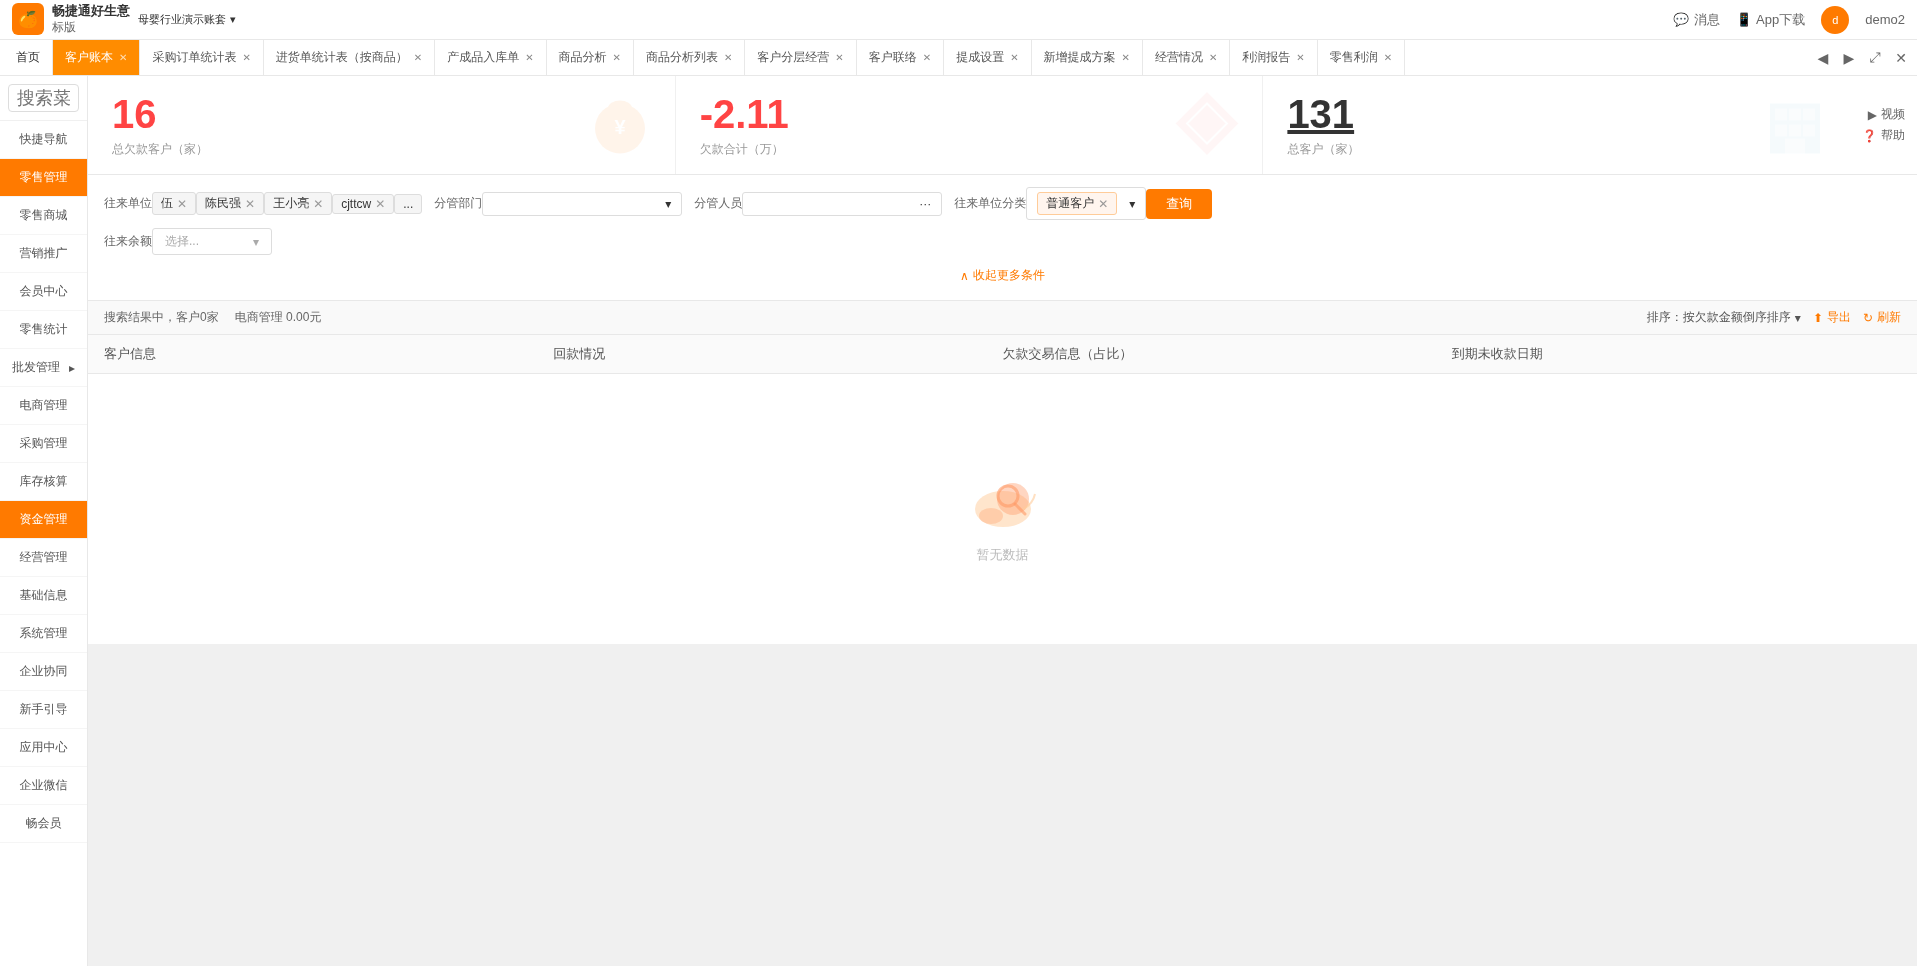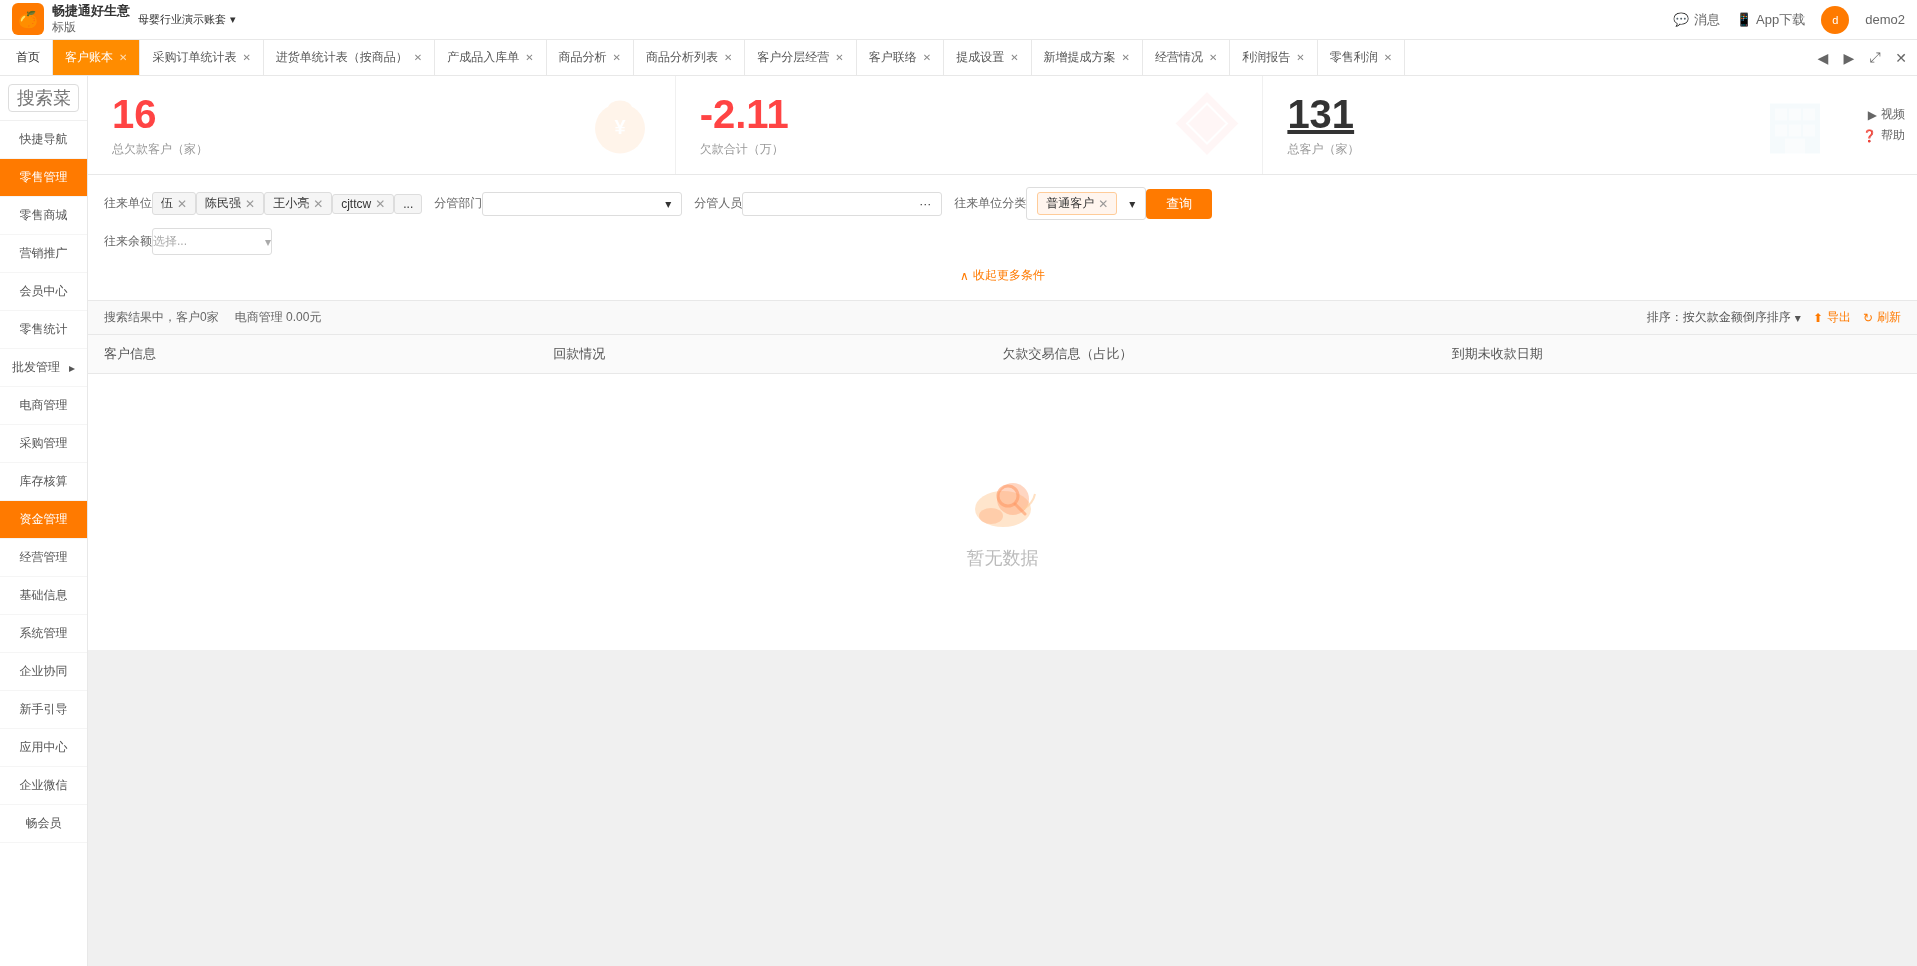--- a/index.html
+++ b/index.html
@@ -245,21 +245,21 @@
       min-width: 120px;
       cursor: pointer;
     }
     .filter-select.wide { min-width: 200px; }
     .filter-select .placeholder { color: #aaa; }
     .filter-input-more {
       display: inline-flex;
       align-items: center;
       border: 1px solid #ddd;
       border-radius: 3px;
-      padding: 4px 0;
+      padding: 4px 12px;
       font-size: 12px;
       min-width: 120px;
       color: #aaa;
       cursor: pointer;
       gap: 4px;
     }
     .collapse-btn {
       display: inline-flex;
       align-items: center;
       gap: 4px;
@@ -324,21 +324,21 @@
       color: #555;
       font-weight: 500;
     }
     .table-empty {
       display: flex;
       flex-direction: column;
       align-items: center;
       justify-content: center;
       padding: 80px 20px;
       color: #bbb;
-      font-size: 18px;
+      font-size: 13px;
       gap: 12px;
     }
     .stats-cards-container {
       display: flex;
       flex: 1;
     }
     .stats-right-actions {
       padding: 8px 12px;
       display: flex;
       flex-direction: column;

